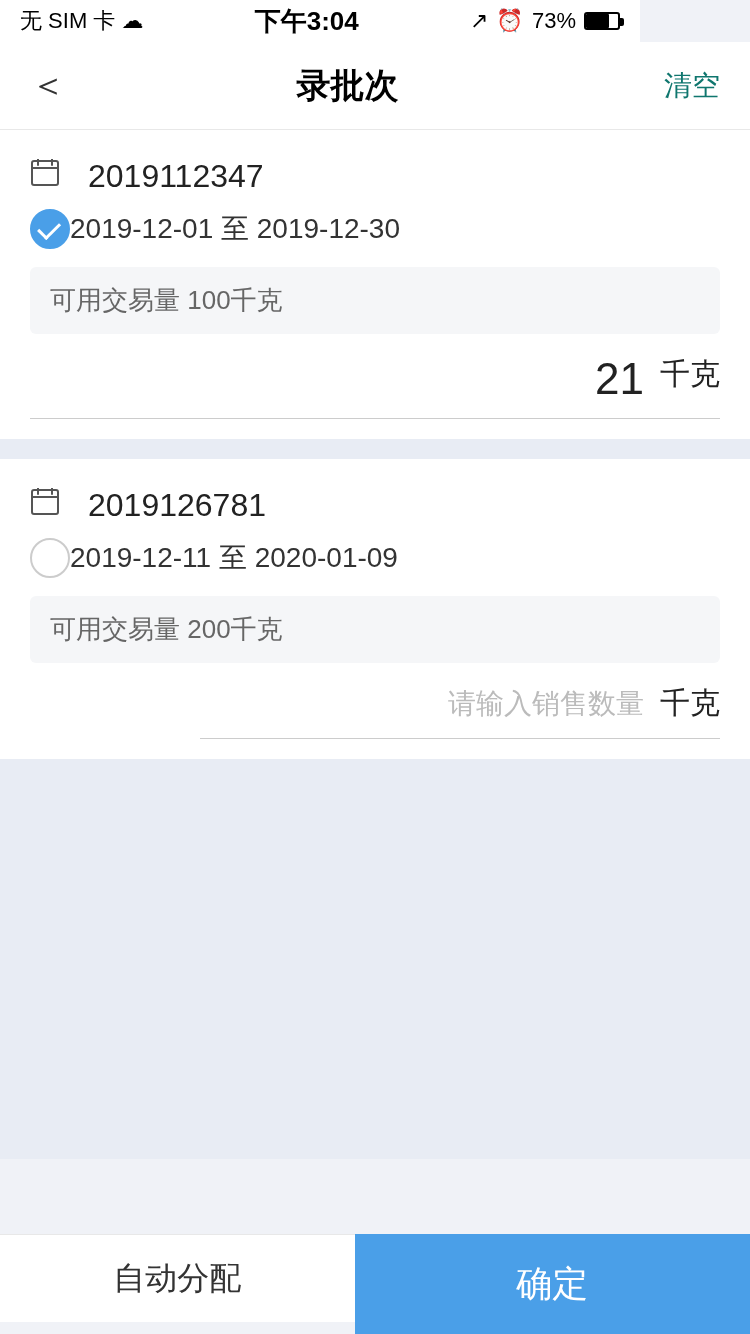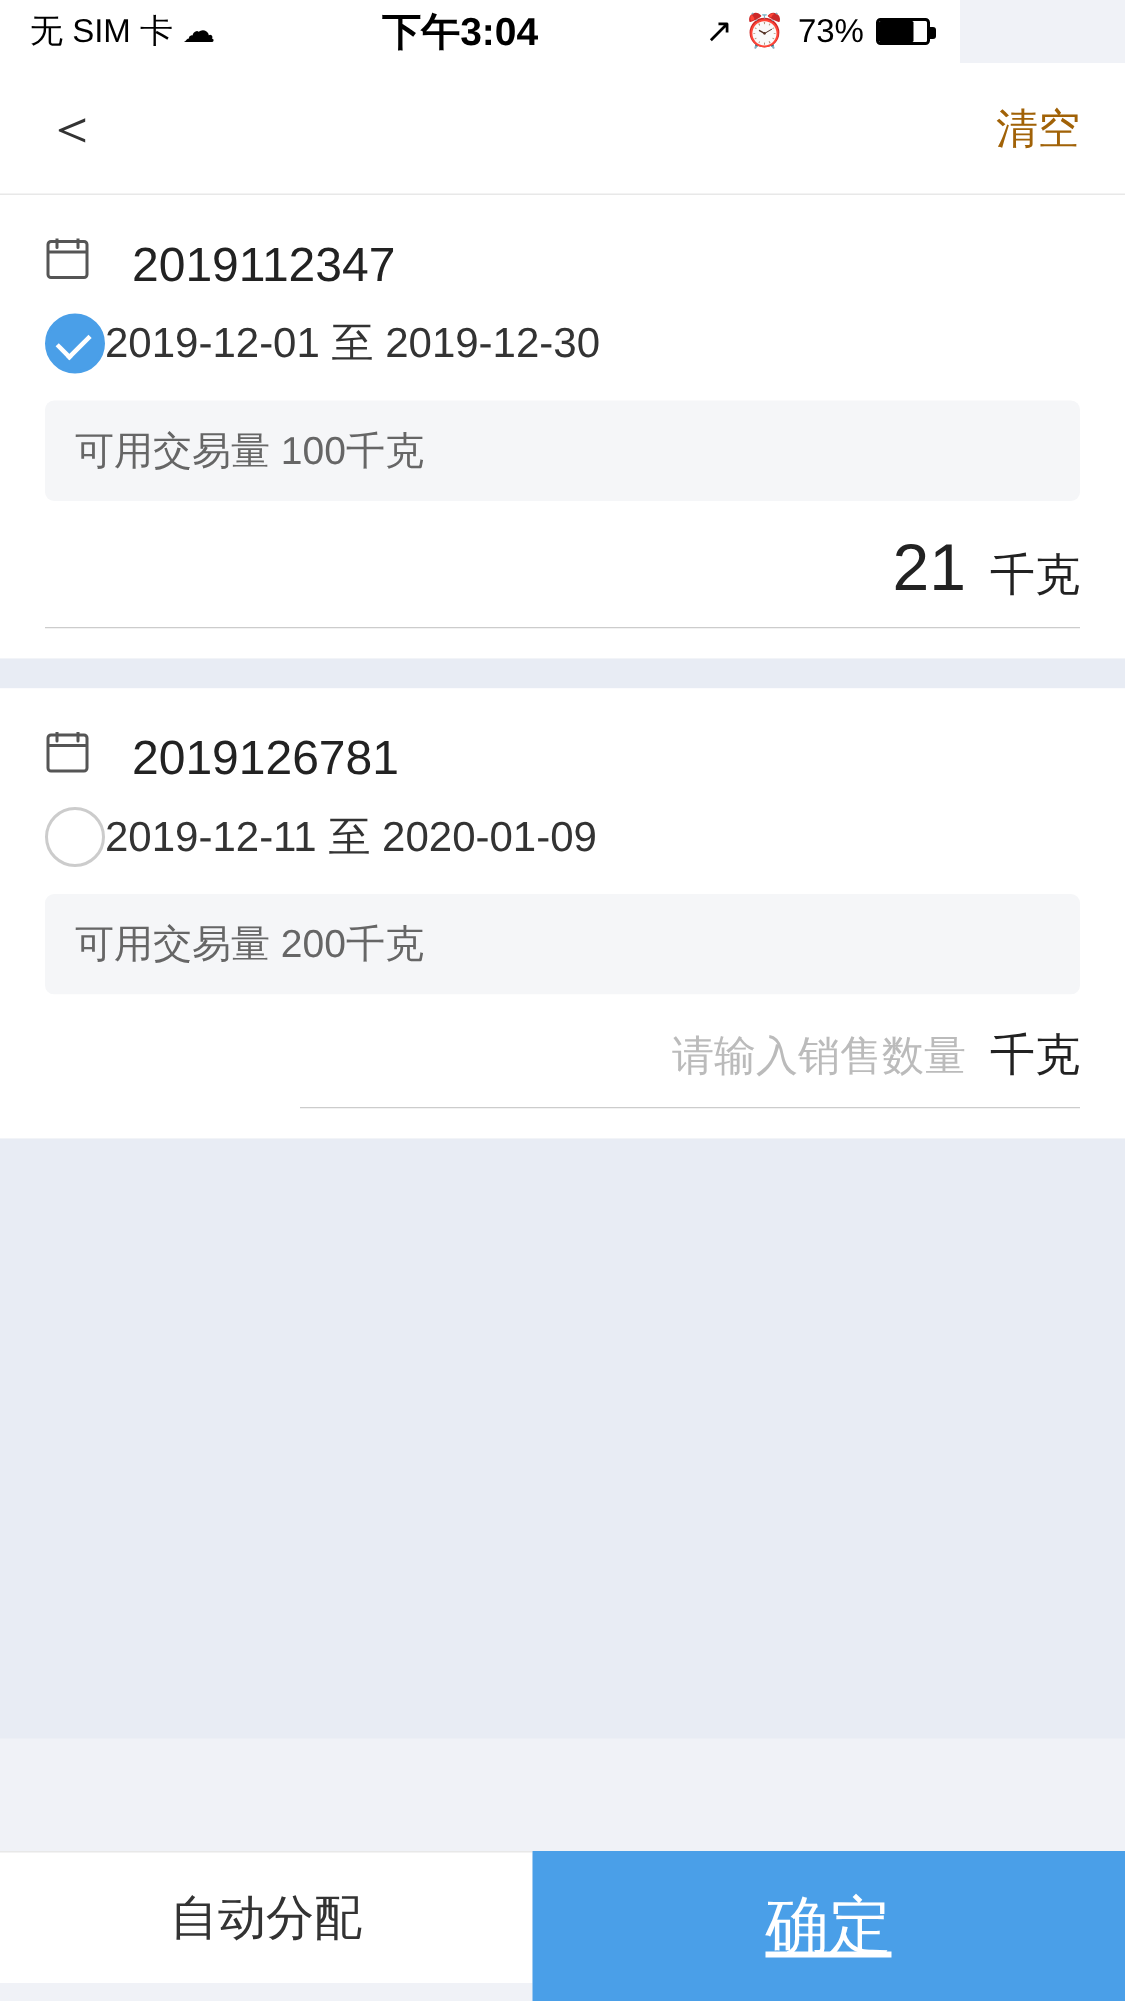--- a/index.html
+++ b/index.html
@@ -60,21 +60,21 @@
       color: #333;
       cursor: pointer;
     }
     .nav-title {
       font-size: 34px;
       font-weight: 600;
       color: #000;
     }
     .nav-clear {
       font-size: 28px;
-      color: #a16207;
+      color: #0f766e;
       cursor: pointer;
       margin-left: 35px;
     }
 
     
     .info-banner {
       width: 750px;
       background: #fdf8ec;
       padding: 18px 30px;
       display: flex;
@@ -163,21 +163,21 @@
       margin-left: 0;
     }
     .availability-text {
       font-size: 26px;
       color: #666;
     }
 
     
     .quantity-row {
       display: flex;
-      align-items: flex-end;
+      align-items: flex-start;
       justify-content: flex-end;
       padding: 20px 30px 14px 20px;
       background: #ffffff;
     }
     .quantity-value {
       font-size: 44px;
       color: #222;
       font-weight: 400;
     }
     .quantity-unit {
@@ -258,24 +258,23 @@
       cursor: pointer;
       border-top: 1px solid #e8e8e8;
     }
     .btn-confirm {
       width: 418px;
       height: 100px;
       background: #4a9fe8;
       display: flex;
       align-items: center;
       justify-content: center;
-      font-size: 42px;
+      font-size: 36px;
       color: #ffffff;
       cursor: pointer;
-      text-decoration: underline;
     }
 
     .main-content {
       display: flex;
       flex-direction: column;
       padding-bottom: 100px;
     }
   </style>
 </head>
 <body>
@@ -291,20 +290,21 @@
     <span>73%</span>
     <span style="display:inline-block;width:36px;height:18px;border:2px solid #000;border-radius:3px;position:relative;">
       <span style="display:block;width:73%;height:100%;background:#000;border-radius:1px;"></span>
       <span style="position:absolute;right:-6px;top:4px;width:4px;height:8px;background:#000;border-radius:0 2px 2px 0;"></span>
     </span>
   </div>
 </div>
 
 <div class="nav-bar">
   <span class="nav-back">＜</span>
+  <span class="nav-title">录批次</span>
   <span class="nav-clear">清空</span>
 </div>
 
 <div class="main-content">
 
 
   <div class="card">
     <div class="batch-item">
       <div class="batch-header">
         <span class="batch-icon">

